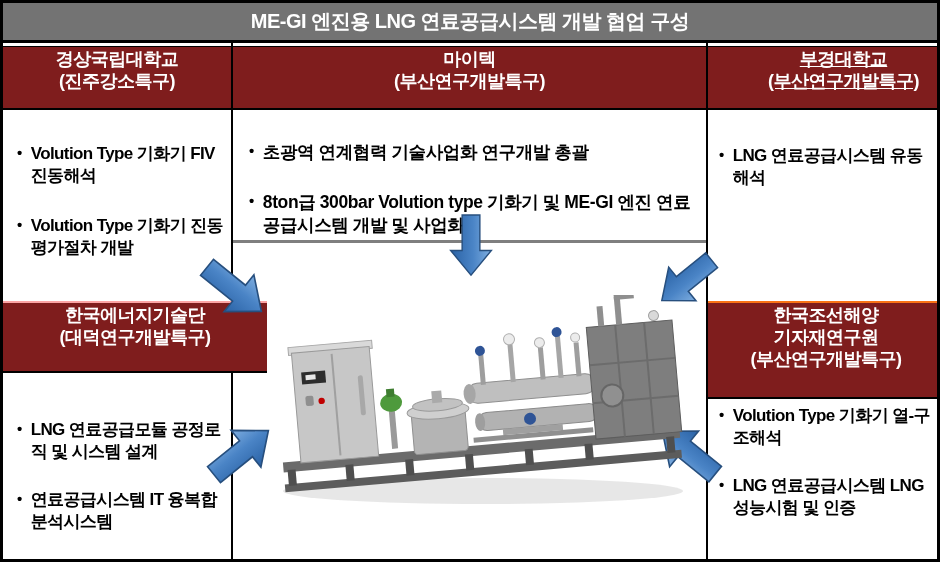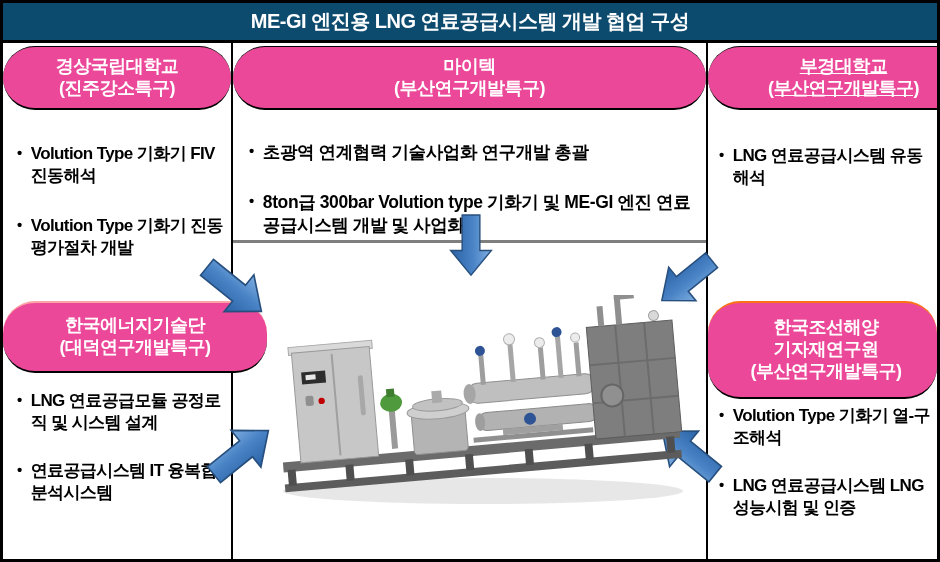--- a/index.html
+++ b/index.html
@@ -5,50 +5,50 @@
   html,body{margin:0;padding:0;background:#fff;}
   *{box-sizing:border-box;}
   body{font-family:"Liberation Sans", sans-serif;}
   #canvas{
     position:relative;width:940px;height:562px;background:#fff;
     border:3px solid #000;overflow:hidden;
   }
   
   .title-bar{
     position:absolute;left:0;top:0;width:934px;height:40px;
-    background:#0c4a6e;border-bottom:3px solid #000;
+    background:#737373;border-bottom:3px solid #000;
     display:flex;align-items:center;justify-content:center;
   }
   .title-bar .t{color:#fff;font-size:20px;font-weight:700;letter-spacing:-0.5px;}
   
   .vdiv{position:absolute;top:40px;bottom:0;width:2px;background:#000;}
   #vdiv-left{left:228px;}
   #vdiv-right{left:703px;}
   
   .org-header{
-    position:absolute;background:#ec4899;border-top:1px solid #000;border-bottom:2px solid #000;
-    color:#fff;text-align:center;display:flex;flex-direction:column;justify-content:center;
-    font-weight:700;font-size:18px;line-height:1.22;letter-spacing:-0.5px;padding:2px 2px;border-radius:32px;
+    position:absolute;background:#7f1d1d;border-top:1px solid #000;border-bottom:2px solid #000;
+    color:#fff;text-align:center;display:flex;flex-direction:column;
+    font-weight:700;font-size:18px;line-height:1.22;letter-spacing:-0.5px;padding:2px 2px;
   }
   #hdr-left-top{left:0;top:43px;width:228px;height:64px;}
   #hdr-center{left:230px;top:43px;width:473px;height:64px;}
   #hdr-right-top{left:705px;top:43px;width:271px;height:64px;text-decoration:underline;}
   #hdr-left-mid{left:0;top:298px;width:264px;height:72px;border-top:2px solid #fca5a5;}
   #hdr-right-mid{left:705px;top:298px;width:229px;height:98px;border-top:2px solid #f97316;padding-left:9px;}
   
   .gray-rule{position:absolute;left:230px;top:237px;width:473px;height:3px;background:#7F7F7F;}
   
   .blist{position:absolute;color:#000;font-weight:700;}
   .bitem{display:flex;align-items:flex-start;}
   .bitem::before{content:"\2022";flex:0 0 auto;margin-right:9px;font-size:15px;line-height:inherit;}
   .side .bitem{font-size:17px;line-height:1.3;letter-spacing:-0.6px;}
   .center-list .bitem{font-size:17.5px;line-height:1.3;letter-spacing:-0.4px;}
   #list-left-top{left:14px;top:140px;width:206px;}
   #list-left-top .bitem{margin-bottom:28px;}
-  #list-left-bottom{left:14px;top:387px;width:208px;}
+  #list-left-bottom{left:14px;top:416px;width:208px;}
   #list-left-bottom .bitem{margin-bottom:26px;}
   #list-center{left:246px;top:120px;width:448px;margin-top:18px;}
   #list-center .bitem{margin-bottom:27px;}
   #list-right-top{left:716px;top:142px;width:212px;}
   #list-right-top .bitem{margin-bottom:28px;}
   #list-right-bottom{left:716px;top:402px;width:214px;}
   #list-right-bottom .bitem{margin-bottom:26px;}
   
   .arrow{position:absolute;}
   .arrow svg{display:block;overflow:visible;}

